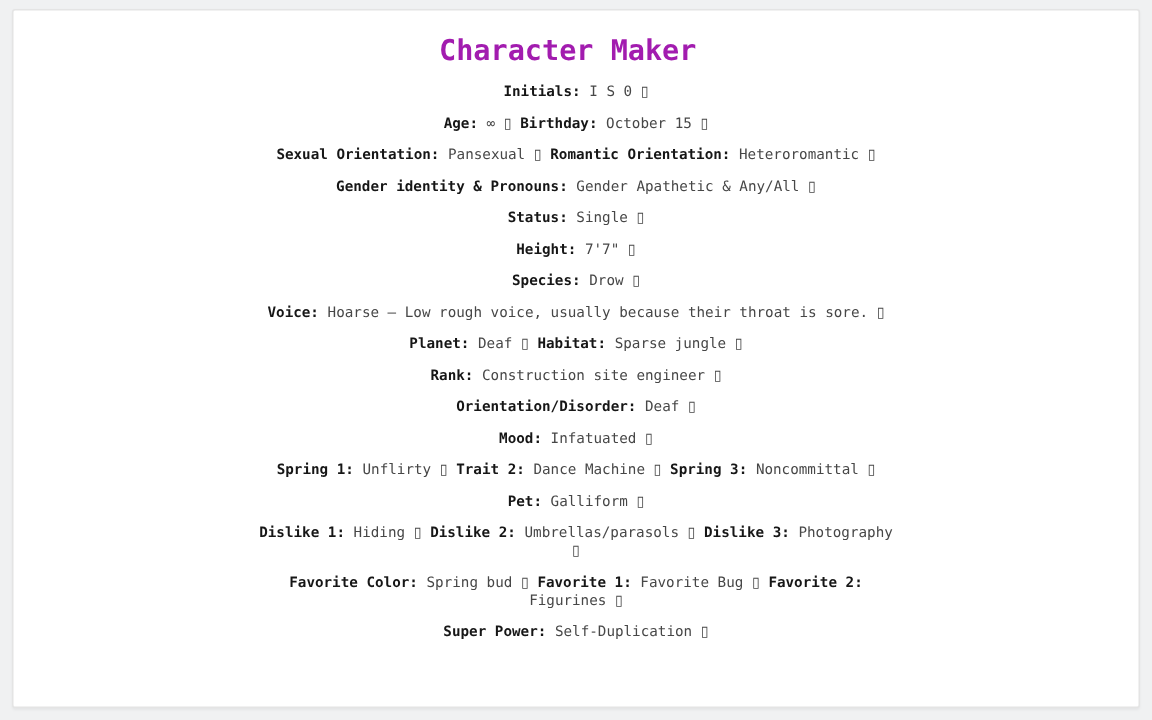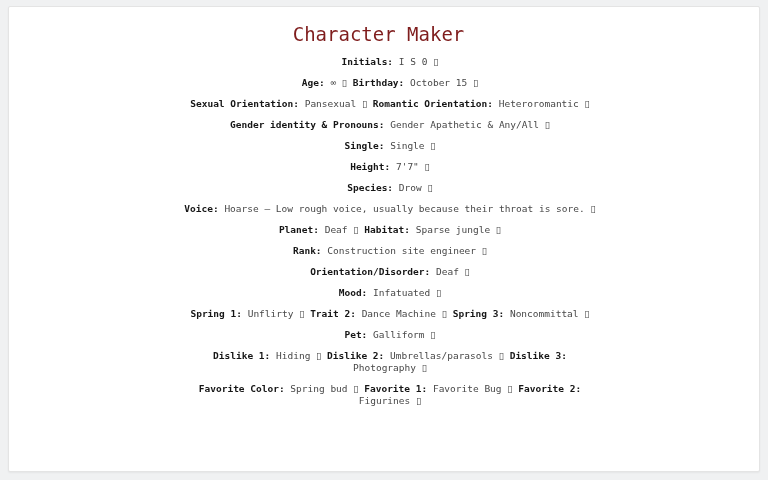--- a/index.html
+++ b/index.html
@@ -20,30 +20,30 @@
     box-shadow: 0 1px 2px rgba(0,0,0,0.05);
     padding-top: 15px;
     overflow: hidden;
   }
   .page-title {
     margin: 0 11px 10px 0;
     text-align: center;
     font-family: "DejaVu Sans Mono", "Liberation Mono", monospace;
     font-size: 19px;
     line-height: 24px;
-    font-weight: normal;
-    color: #7f1d1d;
+    font-weight: bold;
+    color: #a21caf;
   }
   .fields {
     width: 428px;
     margin: 0 auto;
     text-align: center;
   }
   .field-line {
-    margin: 0 0 9px 12px;
+    margin: 0 0 9px 0;
     font-size: 9.5px;
     line-height: 12px;
     color: #474747;
   }
   .field-line strong {
     color: #161616;
     font-weight: bold;
   }
   .tofu {
     font-family: "DejaVu Sans", "DejaVu Sans Mono", sans-serif;
@@ -53,26 +53,27 @@
 </head>
 <body>
 
 <div class="card">
   <h1 class="page-title">Character Maker</h1>
   <div class="fields">
       <p class="field-line"><strong>Initials:</strong> <span>I S 0</span> <span class="tofu">▯</span></p>
       <p class="field-line"><strong>Age:</strong> <span>∞</span> <span class="tofu">▯</span> <strong>Birthday:</strong> <span>October 15</span> <span class="tofu">▯</span></p>
       <p class="field-line"><strong>Sexual Orientation:</strong> <span>Pansexual</span> <span class="tofu">▯</span> <strong>Romantic Orientation:</strong> <span>Heteroromantic</span> <span class="tofu">▯</span></p>
       <p class="field-line"><strong>Gender identity &amp; Pronouns:</strong> <span>Gender Apathetic &amp; Any/All</span> <span class="tofu">▯</span></p>
-      <p class="field-line"><strong>Single:</strong> <span>Single</span> <span class="tofu">▯</span></p>
+      <p class="field-line"><strong>Status:</strong> <span>Single</span> <span class="tofu">▯</span></p>
       <p class="field-line"><strong>Height:</strong> <span>7'7"</span> <span class="tofu">▯</span></p>
       <p class="field-line"><strong>Species:</strong> <span>Drow</span> <span class="tofu">▯</span></p>
       <p class="field-line"><strong>Voice:</strong> <span>Hoarse – Low rough voice, usually because their throat is sore.</span> <span class="tofu">▯</span></p>
       <p class="field-line"><strong>Planet:</strong> <span>Deaf</span> <span class="tofu">▯</span> <strong>Habitat:</strong> <span>Sparse jungle</span> <span class="tofu">▯</span></p>
       <p class="field-line"><strong>Rank:</strong> <span>Construction site engineer</span> <span class="tofu">▯</span></p>
       <p class="field-line"><strong>Orientation/Disorder:</strong> <span>Deaf</span> <span class="tofu">▯</span></p>
       <p class="field-line"><strong>Mood:</strong> <span>Infatuated</span> <span class="tofu">▯</span></p>
       <p class="field-line"><strong>Spring 1:</strong> <span>Unflirty</span> <span class="tofu">▯</span> <strong>Trait 2:</strong> <span>Dance Machine</span> <span class="tofu">▯</span> <strong>Spring 3:</strong> <span>Noncommittal</span> <span class="tofu">▯</span></p>
       <p class="field-line"><strong>Pet:</strong> <span>Galliform</span> <span class="tofu">▯</span></p>
       <p class="field-line"><strong>Dislike 1:</strong> <span>Hiding</span> <span class="tofu">▯</span> <strong>Dislike 2:</strong> <span>Umbrellas/parasols</span> <span class="tofu">▯</span> <strong>Dislike 3:</strong> <span>Photography</span> <span class="tofu">▯</span></p>
       <p class="field-line"><strong>Favorite Color:</strong> <span>Spring bud</span> <span class="tofu">▯</span> <strong>Favorite 1:</strong> <span>Favorite Bug</span> <span class="tofu">▯</span> <strong>Favorite 2:</strong> <span>Figurines</span> <span class="tofu">▯</span></p>
+      <p class="field-line"><strong>Super Power:</strong> <span>Self-Duplication</span> <span class="tofu">▯</span></p>
     </div>
 </div>
 
 </body></html>

